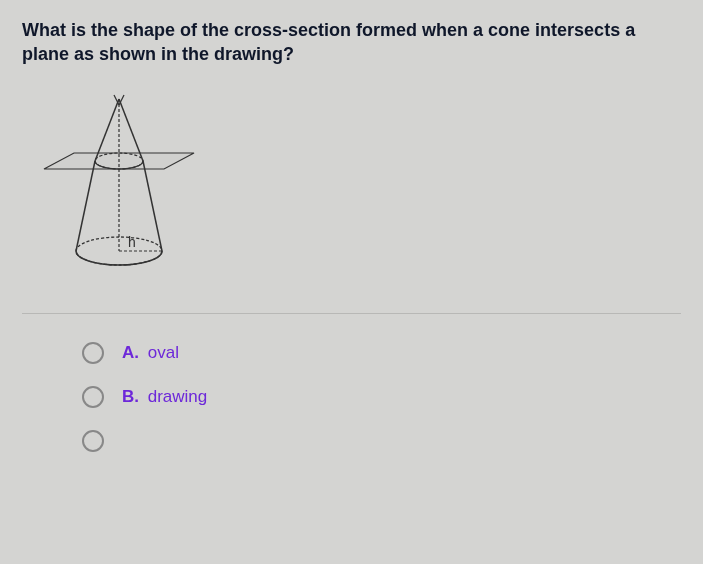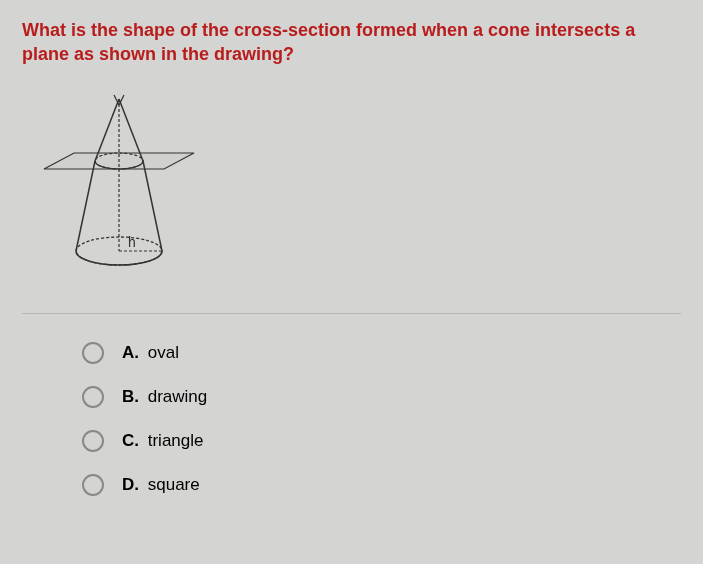--- a/index.html
+++ b/index.html
@@ -9,21 +9,21 @@
     width: 703px;
     height: 564px;
     padding: 18px 22px;
     color: #2a2a2a;
   }
   .question {
     font-size: 18px;
     font-weight: 700;
     line-height: 1.35;
     margin-bottom: 24px;
-    color: #b91c1c;
+    color: #0f172a;
   }
   .figure {
     margin-left: 12px;
     margin-bottom: 28px;
   }
   .divider {
     border: none;
     border-top: 1px solid #b8b8b6;
     margin-bottom: 28px;
   }
@@ -39,21 +39,21 @@
     width: 22px;
     height: 22px;
     border: 2px solid #888;
     border-radius: 50%;
     margin-right: 18px;
     background: transparent;
     flex-shrink: 0;
   }
   .option-label {
     font-size: 17px;
-    color: #000000;
+    color: #6d28d9;
   }
   .option-label .letter {
     font-weight: 700;
     margin-right: 4px;
   }
 </style>
 </head>
 <body>
 
 <div class="question">What is the shape of the cross-section formed when a cone intersects a plane as shown in the drawing?</div>
@@ -107,25 +107,14 @@
   </div>
   <div class="option">
     <div class="radio"></div>
     <div class="option-label">
       <span class="letter">B.</span>
       <span>drawing</span>
     </div>
   </div>
   <div class="option">
     <div class="radio"></div>
-    <div class="option-label">
-      <span class="letter">C.</span>
-      <span>triangle</span>
-    </div>
-  </div>
-  <div class="option">
-    <div class="radio"></div>
-    <div class="option-label">
-      <span class="letter">D.</span>
-      <span>square</span>
-    </div>
   </div>
 </div>
 
 </body></html>

